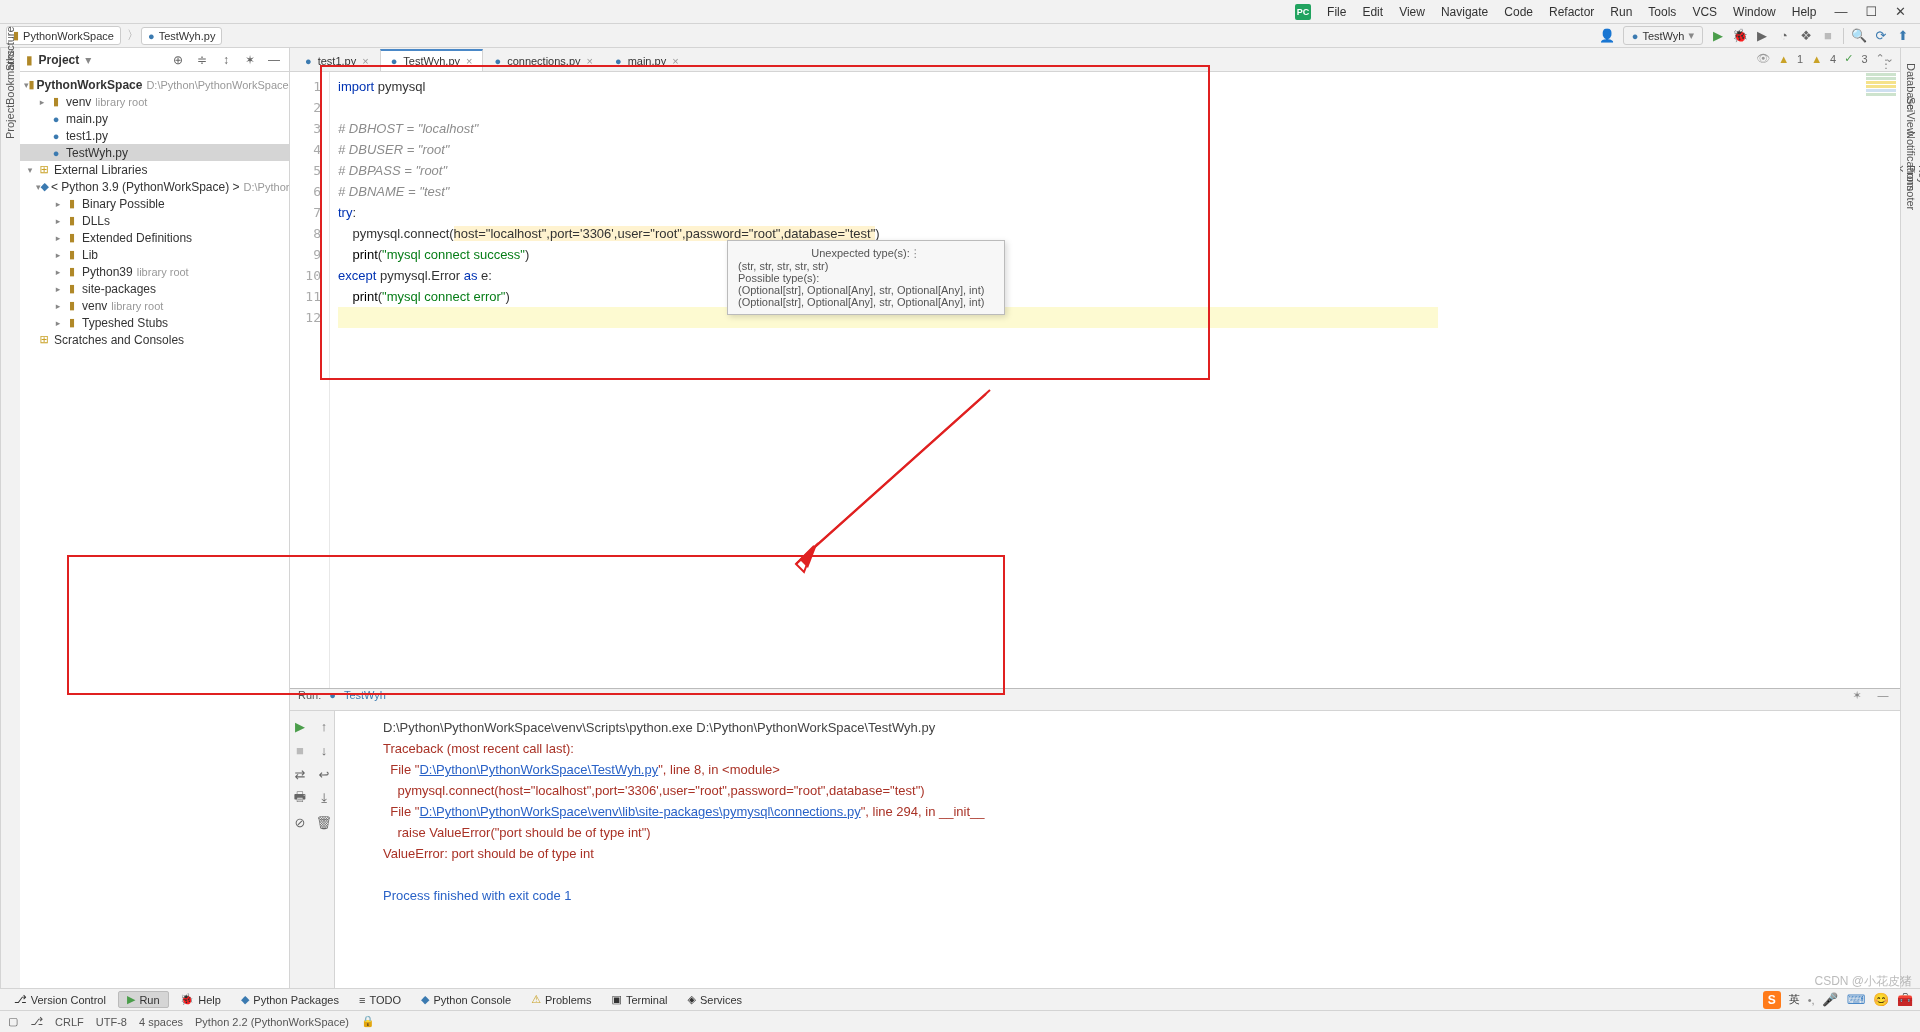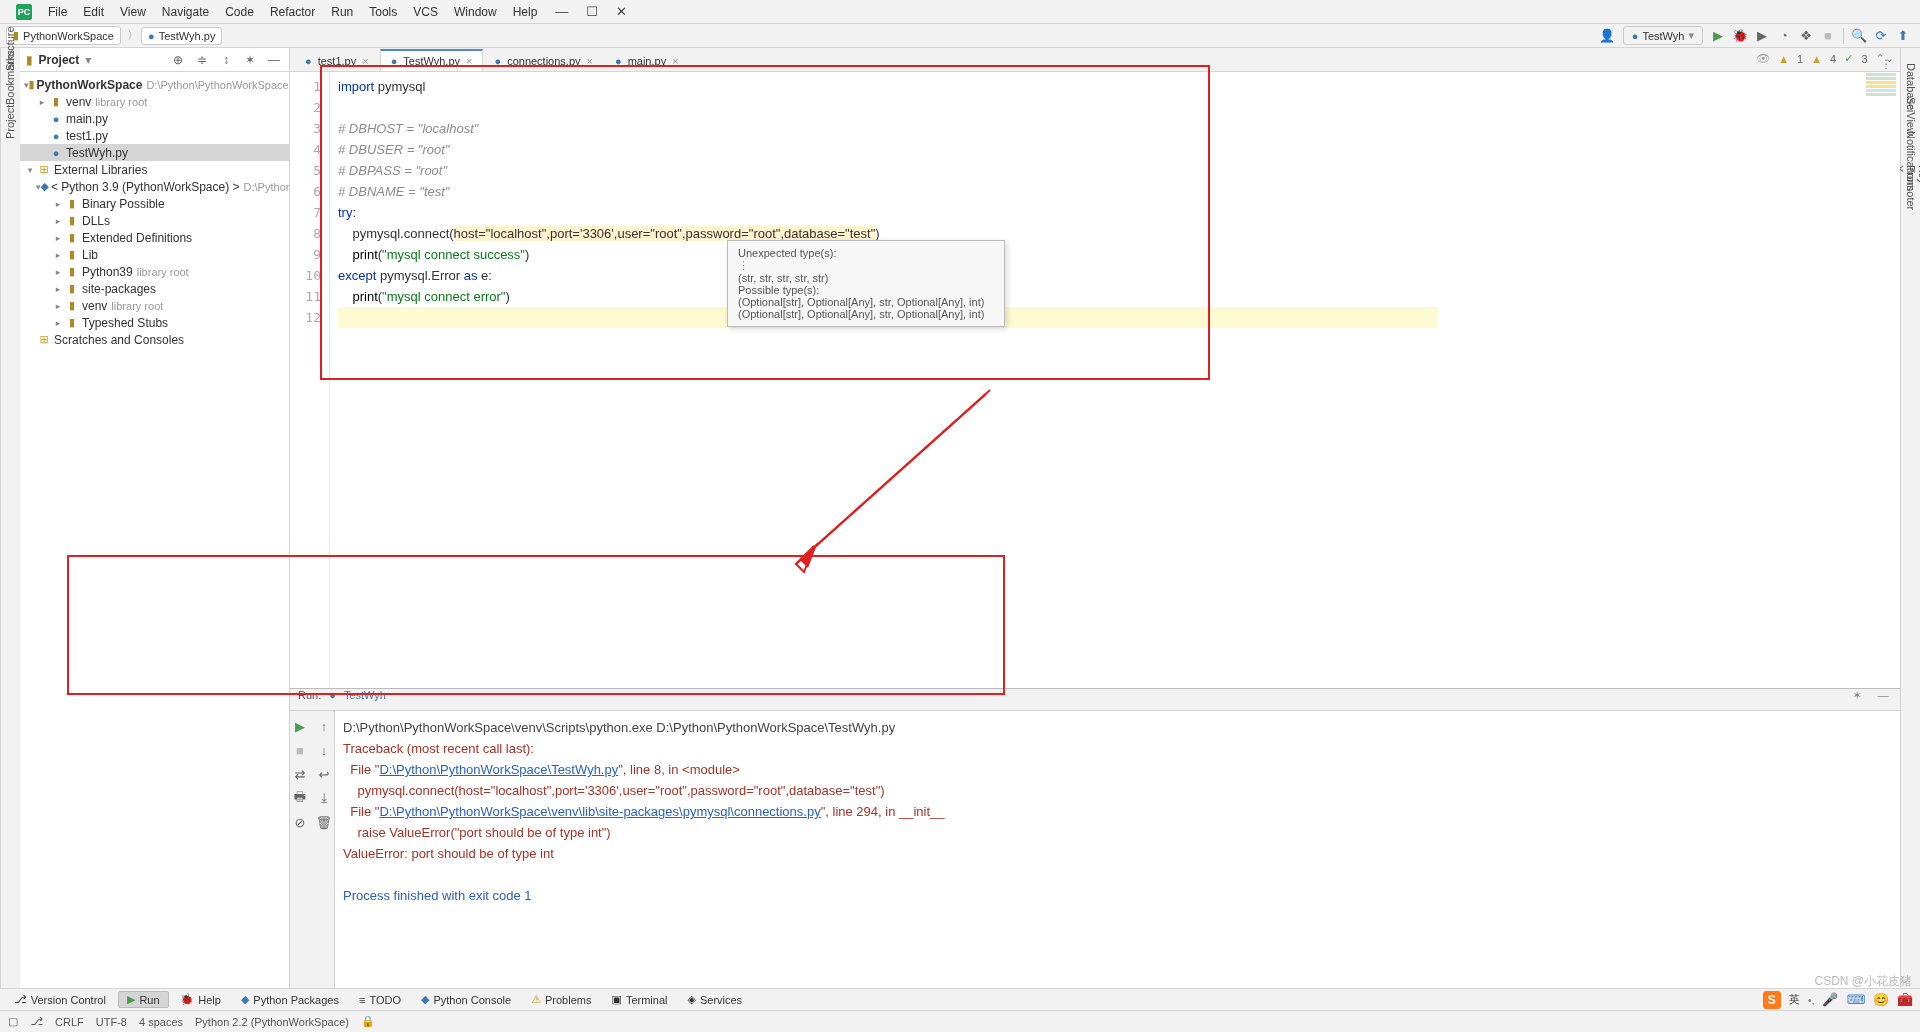--- a/index.html
+++ b/index.html
@@ -1,18 +1,18 @@
 <!DOCTYPE html>
 <html><head>
 <meta charset="utf-8">
 <style>
 * { margin: 0; padding: 0; box-sizing: border-box; font-family: "Segoe UI", Arial, sans-serif; }
 body { background: #f2f2f2; font-size: 12px; color: #333; overflow: hidden; width: 1920px; height: 1032px; position: relative; }
 
-.menubar { height: 24px; background: #f2f2f2; display: flex; align-items: center; padding: 0 12px; border-bottom: 1px solid #d4d4d4; }
+.menubar { height: 24px; background: #f2f2f2; display: flex; align-items: center; padding: 0 4px; border-bottom: 1px solid #d4d4d4; justify-content: flex-end; }
 .menubar .logo { width: 16px; height: 16px; background: #21a35f; border-radius: 2px; margin: 0 8px 0 4px; display: flex; align-items: center; justify-content: center; color: #fff; font-size: 9px; font-weight: bold; }
 .menubar .mitem { padding: 0 8px; cursor: default; }
 .menubar .title { flex: 1; text-align: center; color: #555; font-size: 11px; }
 .menubar .winbtns { display: flex; gap: 18px; padding: 0 10px; font-size: 13px; color: #444; }
 
 .navbar { height: 24px; background: #f2f2f2; display: flex; align-items: center; border-bottom: 1px solid #d4d4d4; padding: 0 6px; }
 .navbar .crumb { padding: 2px 6px; background: #fff; border: 1px solid #ccc; border-radius: 3px; margin-right: 4px; font-size: 11px; display: flex; align-items: center; gap: 4px; }
 .navbar .crumb .py { color: #3b7ab0; }
 .navbar .spacer { flex: 1; }
 .navbar .tbicon { width: 22px; height: 22px; display: flex; align-items: center; justify-content: center; color: #666; font-size: 13px; }
@@ -57,21 +57,21 @@
 .code .str { color: #067d17; }
 .code .cmt { color: #8c8c8c; font-style: italic; }
 .code .fn { color: #000; }
 .code .hl-warn { background: #fff3d0; }
 .code .hl-cur { background: #fdfad1; }
 .code .full-line { display: inline-block; width: 1100px; }
 
 .redbox-code { position: absolute; left: 320px; top: 65px; width: 890px; height: 315px; border: 2px solid #e02020; pointer-events: none; z-index: 50; }
 
 .tooltip { position: absolute; left: 727px; top: 240px; width: 278px; background: #f7f7f7; border: 1px solid #bbb; box-shadow: 2px 2px 6px rgba(0,0,0,.15); padding: 6px 10px; font-size: 11px; color: #555; z-index: 40; }
-.tooltip .row1 { display: flex; justify-content: center; flex-direction: column; }
+.tooltip .row1 { display: flex; justify-content: center; }
 .tooltip .dots { color: #888; }
 
 .insp { position: absolute; right: 6px; top: 4px; display: flex; gap: 8px; font-size: 11px; color: #666; align-items: center; }
 .insp .eye { color: #999; }
 .insp .warn { color: #c9a227; }
 .insp .weak { color: #c9a227; }
 .insp .ok { color: #4a9d4a; }
 
 .right-gutter { width: 20px; background: #f2f2f2; border-left: 1px solid #d4d4d4; writing-mode: vertical-rl; font-size: 11px; color: #555; padding: 8px 0; display: flex; gap: 12px; }
 .right-gutter .tab { padding: 6px 2px; }
@@ -88,21 +88,21 @@
 .run-header .name { color: #3b7ab0; }
 .run-header .spacer { flex: 1; }
 .run-header .ic { color: #888; width: 18px; text-align: center; }
 
 .run-body { flex: 1; display: flex; }
 .run-tools { width: 45px; background: #f2f2f2; border-right: 1px solid #d4d4d4; display: flex; flex-direction: column; align-items: center; padding: 4px 0; gap: 2px; }
 .run-tools .tbtn { width: 22px; height: 22px; display: flex; align-items: center; justify-content: center; color: #666; font-size: 13px; }
 .run-tools .row2 { display: flex; flex-direction: column; gap: 2px; }
 .run-tools .tgreen { color: #4a9d4a; }
 
-.console { flex: 1; padding: 6px 8px; font-family: "Consolas", monospace; font-size: 13px; line-height: 21px; white-space: pre; color: #333; position: relative; overflow: hidden; }
+.console { flex: 1; padding: 6px 8px; font-family: "Consolas", monospace; font-size: 13px; line-height: 21px; white-space: pre; color: #333; position: relative; overflow: hidden; margin-left: 40px; }
 .console .path { color: #444; }
 .console .err { color: #a93226; }
 .console .link { color: #2962c7; text-decoration: underline; }
 .console .blue { color: #2962c7; }
 
 .redbox-console { position: absolute; left: 67px; top: 555px; width: 938px; height: 140px; border: 2px solid #e02020; pointer-events: none; z-index: 50; }
 
 .arrow-svg { position: absolute; left: 780px; top: 380px; width: 220px; height: 200px; z-index: 60; pointer-events: none; }
 
 .bottom-tools { height: 22px; background: #f2f2f2; border-top: 1px solid #d4d4d4; display: flex; align-items: center; padding: 0 6px; font-size: 11px; gap: 4px; }

